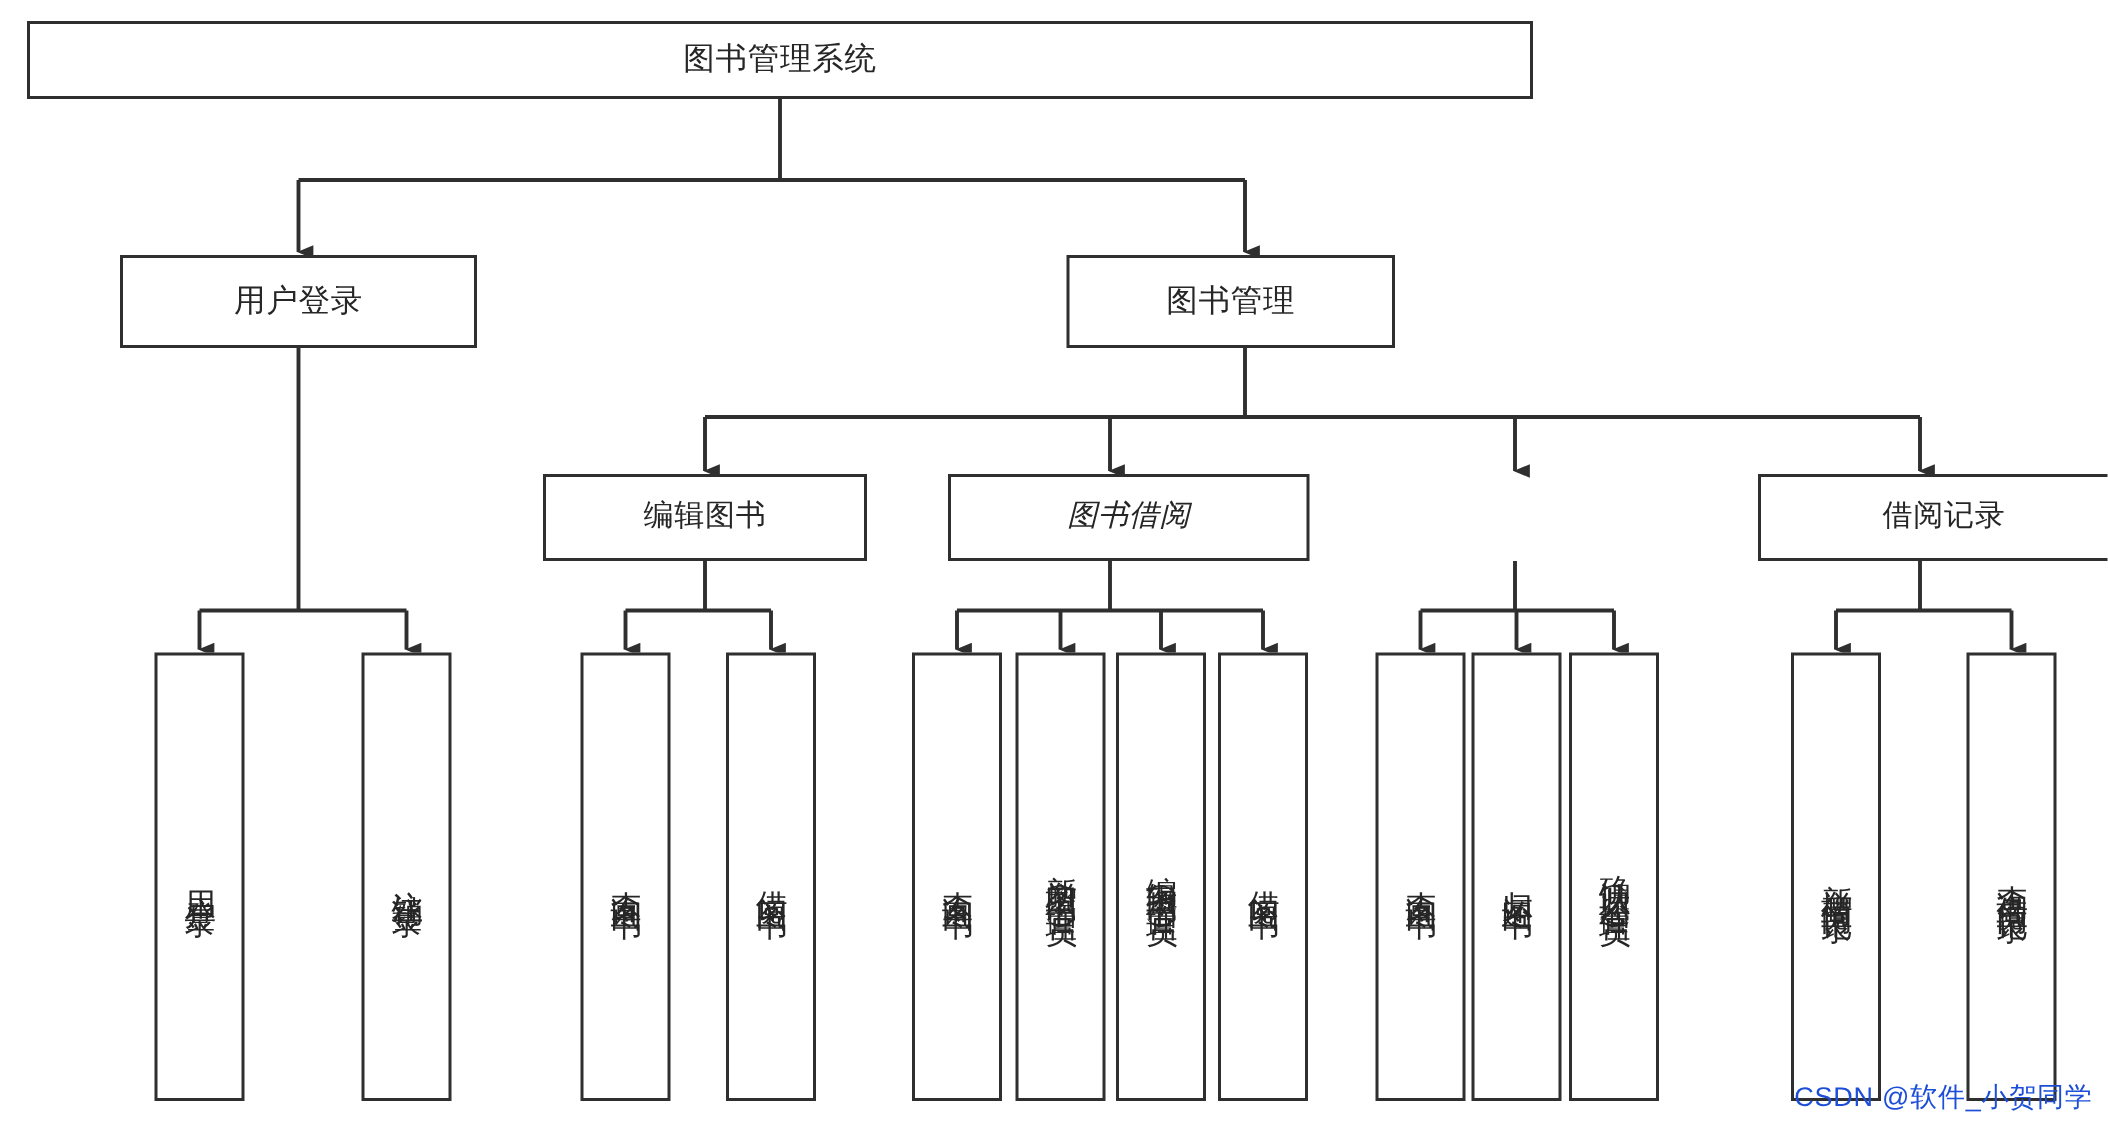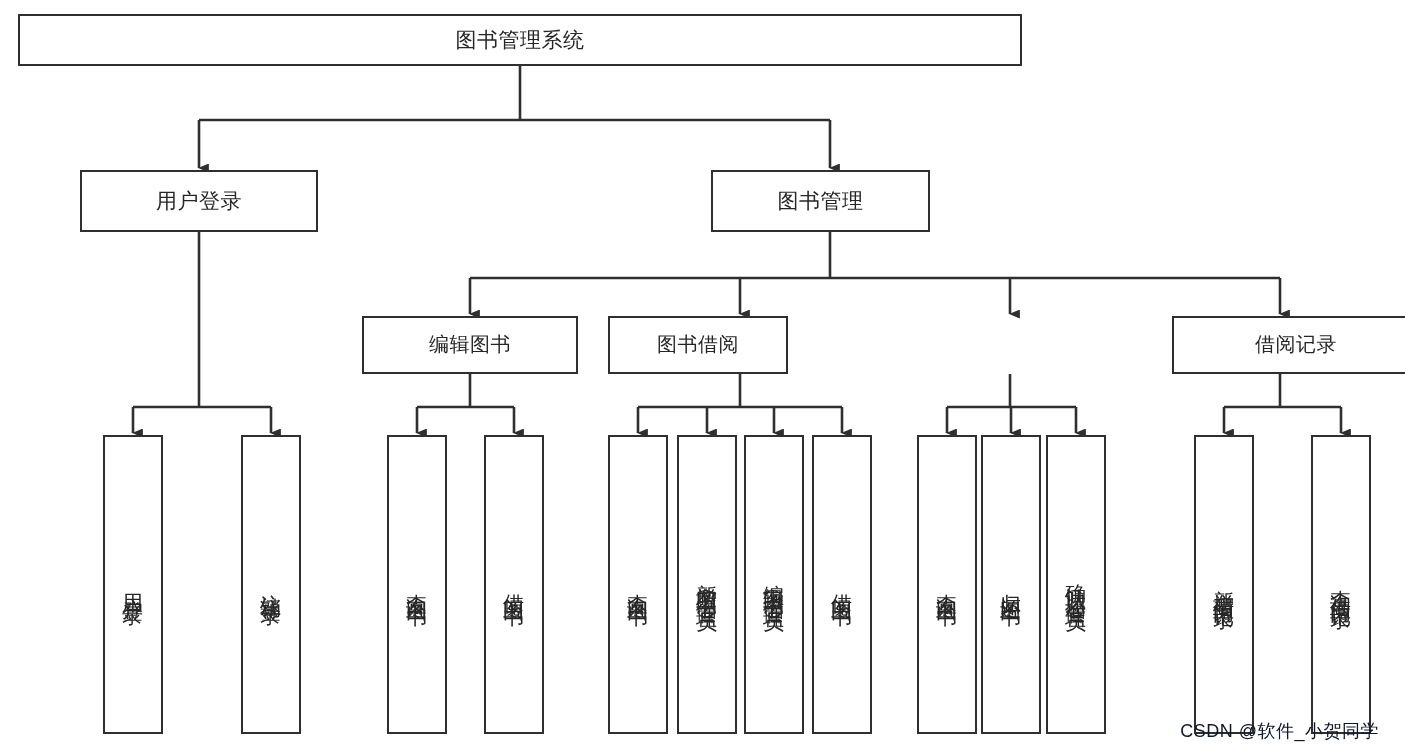--- a/index.html
+++ b/index.html
@@ -56,33 +56,33 @@
   .n-root { left: 18px; top: 14px; width: 1004px; height: 52px; }
   .n-root .label { font-size: 21px; }
 
   .n-l2a { left: 80px;  top: 170px; width: 238px; height: 62px; }
   .n-l2b { left: 711px; top: 170px; width: 219px; height: 62px; }
   .n-l2a .label, .n-l2b .label { font-size: 21px; }
 
   .n-l3 { top: 316px; height: 58px; }
   .n-l3 .label { font-size: 20px; }
   .n-l3a { left: 362px; width: 216px; }
-  .n-l3b { left: 608px; width: 180px; }
+  .n-l3b { left: 632px; width: 241px; font-style: italic; }
   .n-l3c { left: 902px; width: 216px; }
   .n-l3d { left: 1172px; width: 248px; }
 
   .n-leaf { top: 435px; height: 299px; }
   .n-leaf .label { font-size: 21px; }
 
   .watermark {
     position: absolute;
-    right: 26px;
+    right: 10px;
     bottom: 4px;
     font-size: 18px;
-    color: #0f172a;
+    color: #1d4ed8;
     white-space: nowrap;
     letter-spacing: 0.5px;
   }
 </style>
 </head>
 <body>
 
 <div id="diagram-root">
 
   <svg id="wires" viewBox="0 0 1405 747" xmlns="http://www.w3.org/2000/svg">

